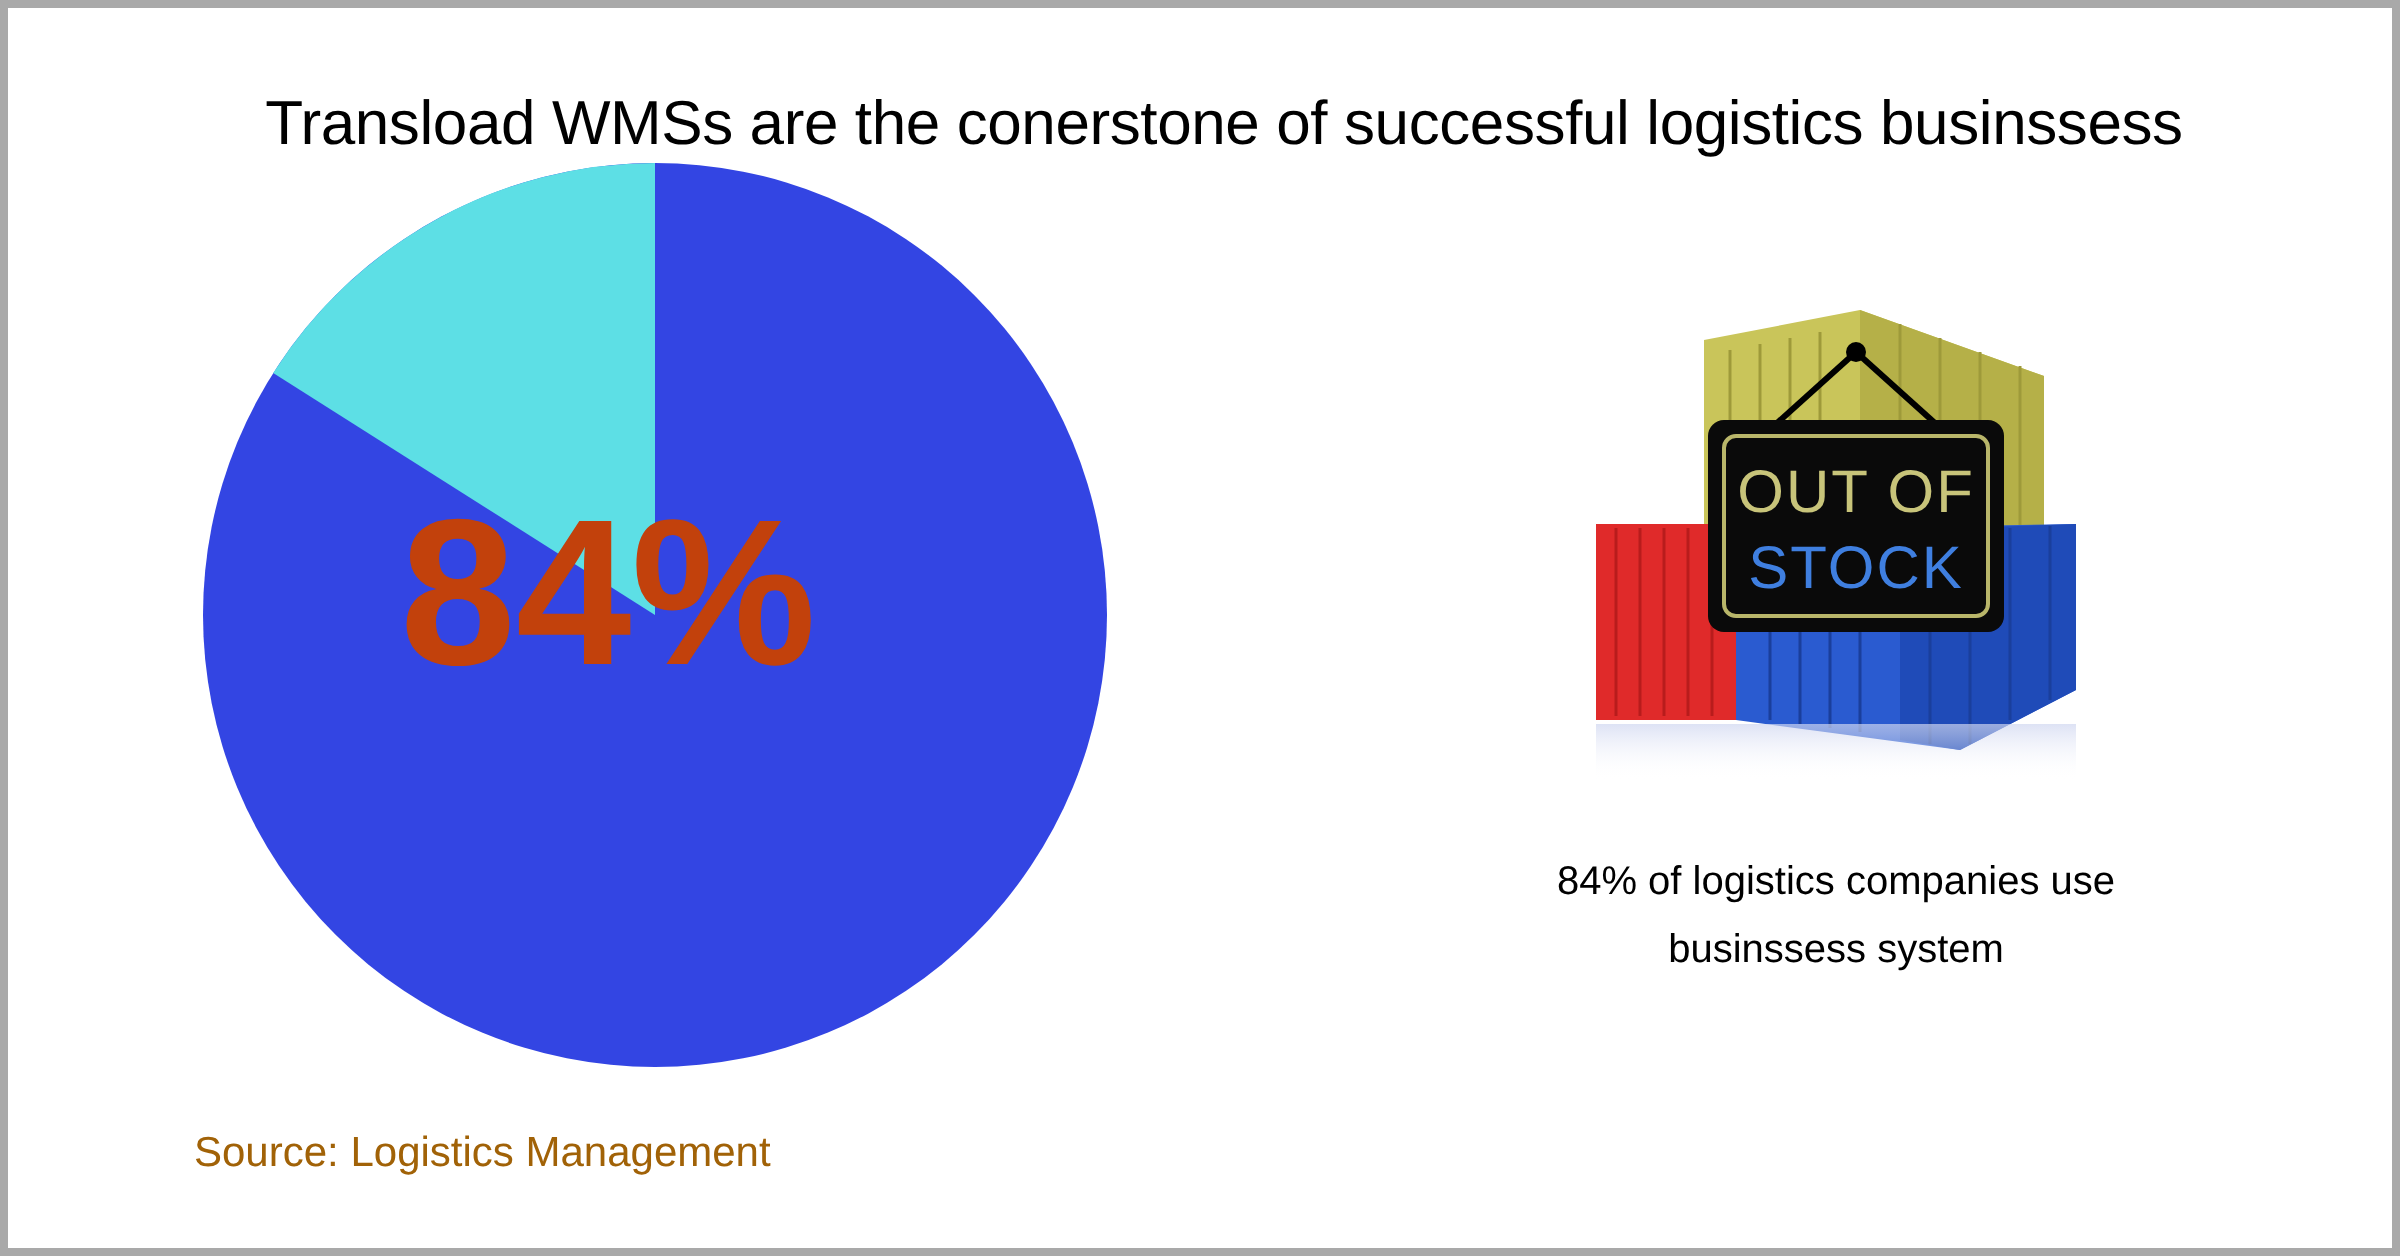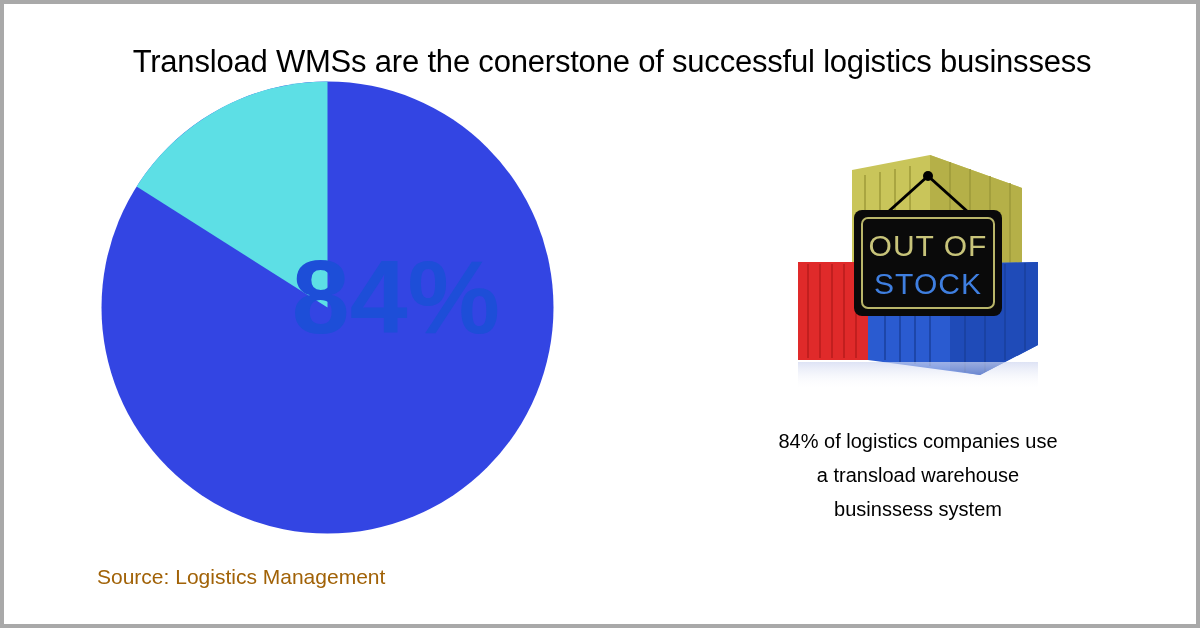--- a/index.html
+++ b/index.html
@@ -1,20 +1,20 @@
 <!DOCTYPE html>
 <html><head>
 <meta charset="utf-8">
 <style>
   html, body { margin:0; padding:0; }
   body { width:1200px; height:628px; background:#ffffff; position:relative; overflow:hidden; font-family:"Liberation Sans", sans-serif; }
   .frame { position:absolute; left:0; top:0; width:1192px; height:620px; border:4px solid #a9a9a9; background:#fff; }
   .title { position:absolute; left:0; top:44px; width:1200px; text-align:center; font-weight:normal; font-size:31px; color:#000; letter-spacing:-0.2px;margin-left:12px; }
   .pie { position:absolute; left:101px; top:81px; width:453px; height:453px; }
-  .big { position:absolute; left:200px; top:242px; width:300px; text-align:right; font-weight:bold; font-size:104px; line-height:110px; color:#1d4ed8; }
+  .big { position:absolute; left:200px; top:242px; width:300px; text-align:left; font-weight:bold; font-size:104px; line-height:110px; color:#c2410c; }
   .source { position:absolute; left:97px; top:565px; font-size:21px; color:#a16207; }
   .illus { position:absolute; left:790px; top:150px; width:260px; height:240px; }
   .caption { position:absolute; left:700px; top:424px; width:436px; text-align:center; font-size:20px; line-height:34px; color:#000; }
 </style>
 </head>
 <body>
 
 <div class="frame"></div>
 
 <div class="title">Transload WMSs are the conerstone of successful logistics businssess</div>
@@ -85,17 +85,16 @@
     <circle cx="138" cy="26" r="5" fill="#000"></circle>
     <rect x="64" y="60" width="148" height="106" rx="8" fill="#0a0a0a"></rect>
     <rect x="72" y="68" width="132" height="90" rx="6" fill="none" stroke="#b9b66a" stroke-width="2"></rect>
     <text x="138" y="106" text-anchor="middle" font-family="Liberation Sans, sans-serif" font-size="30" fill="#c8c47a" letter-spacing="1">OUT OF</text>
     <text x="138" y="144" text-anchor="middle" font-family="Liberation Sans, sans-serif" font-size="30" fill="#3f7fe0" letter-spacing="1">STOCK</text>
   </g>
 </svg>
 
 <div class="caption">
   <div>84% of logistics companies use</div>
-  <div>a transload warehouse</div>
   <div>businssess system</div>
 </div>
 
 <div class="source">Source: Logistics Management</div>
 
 </body></html>

